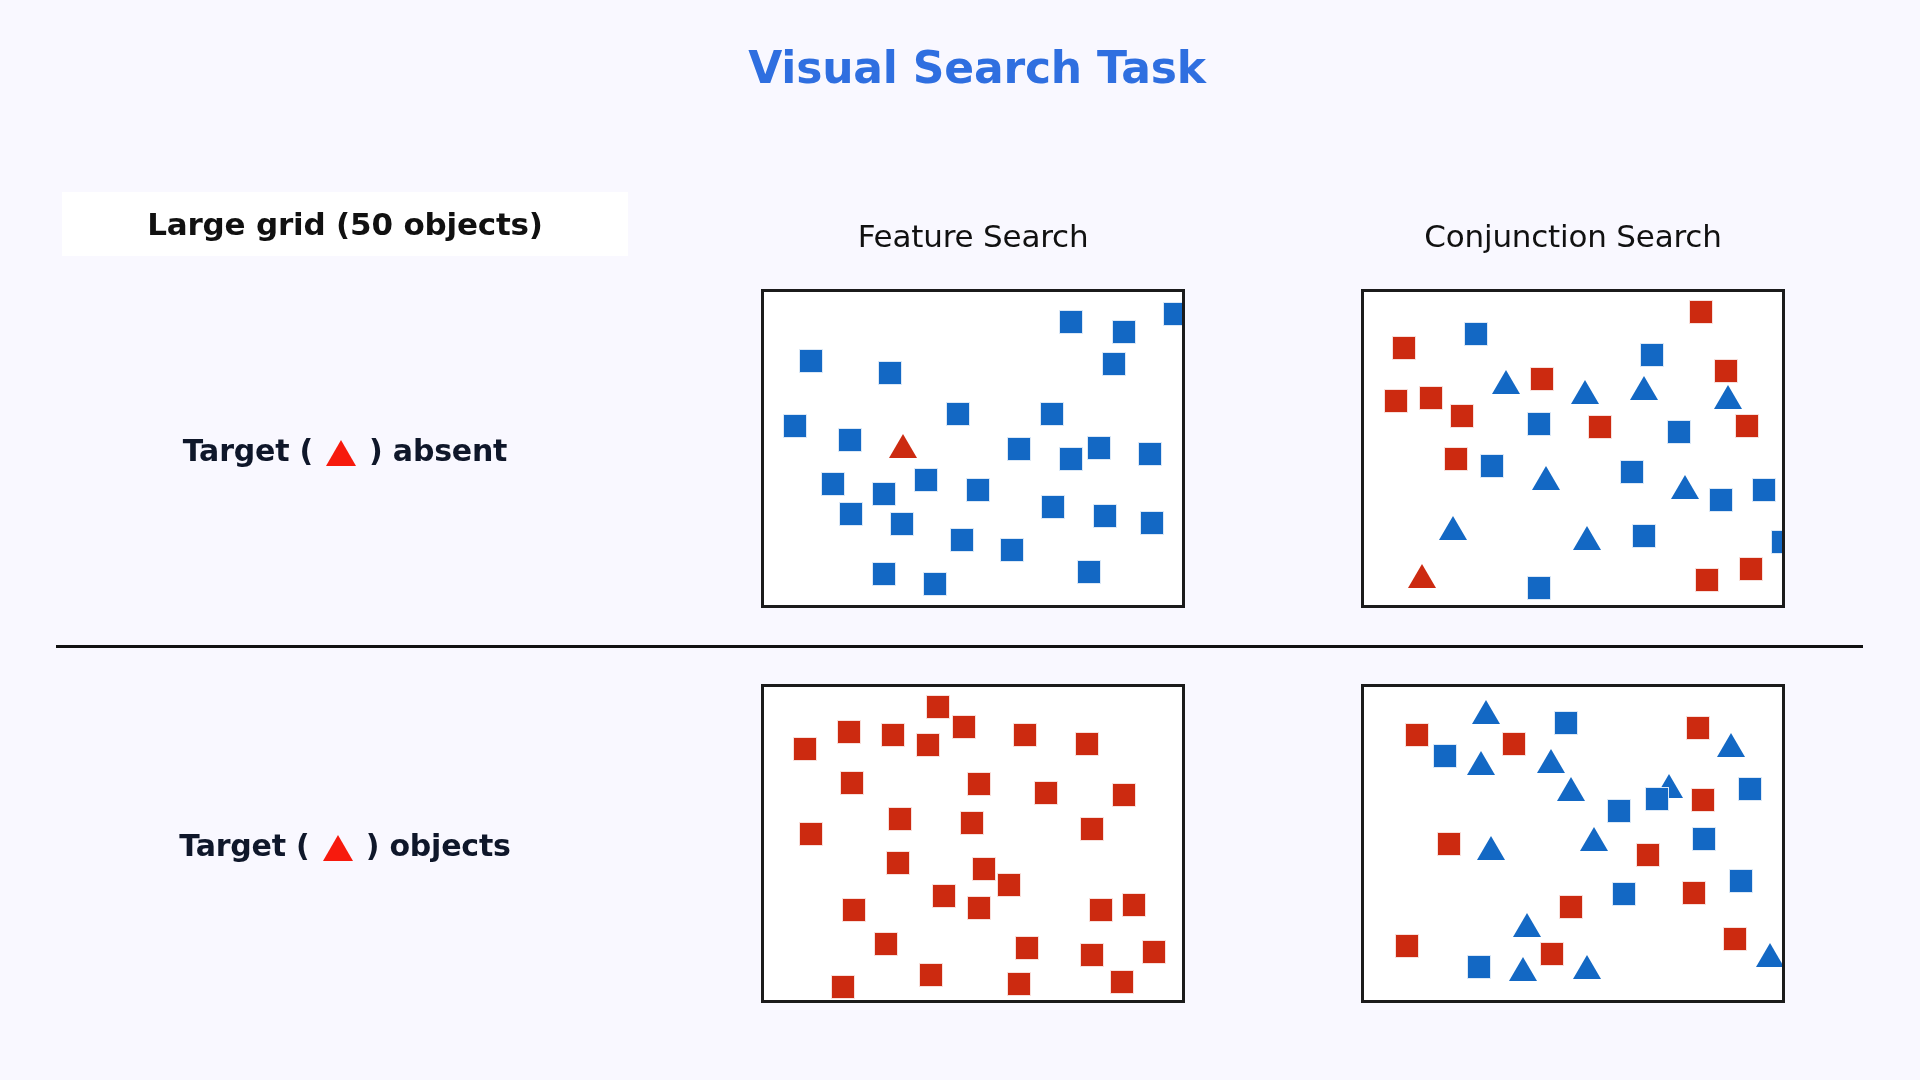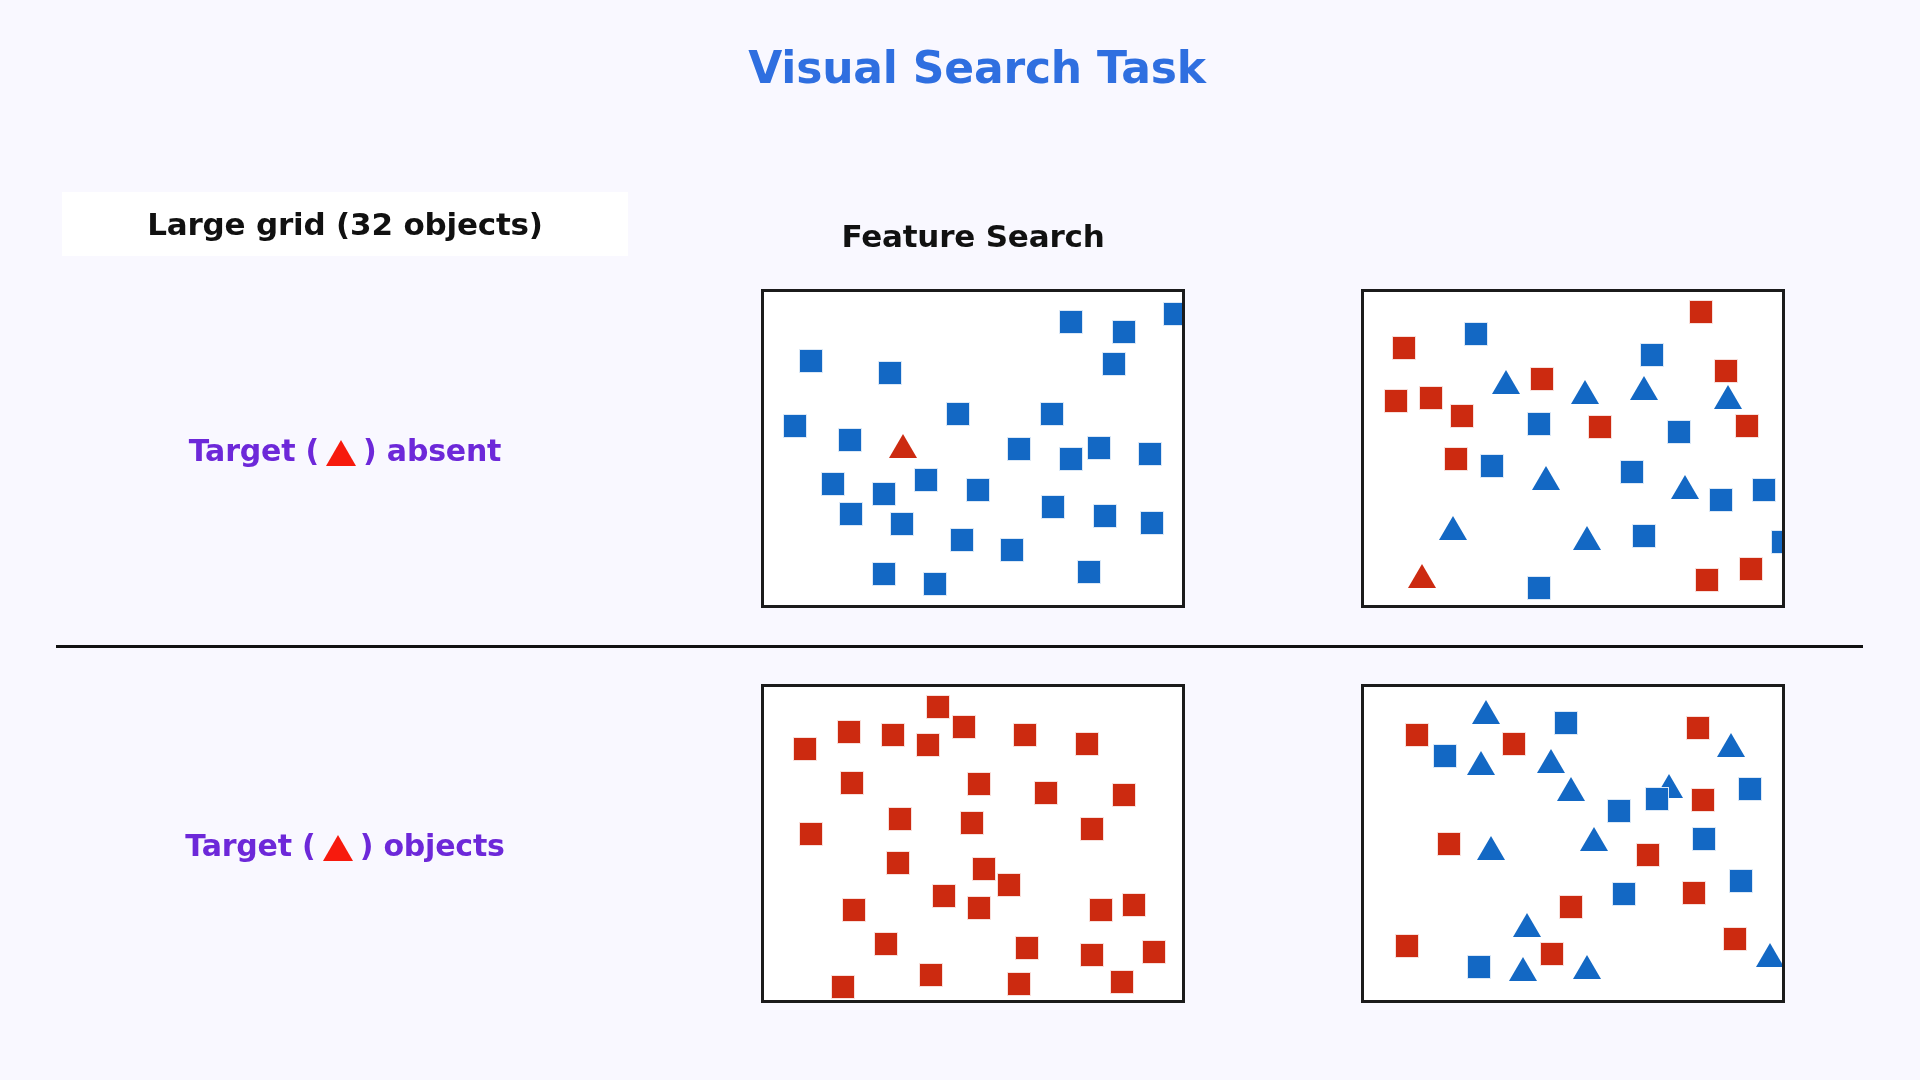--- a/index.html
+++ b/index.html
@@ -57,41 +57,41 @@
 
   
   .col-header {
     position: absolute;
     top: 212px;
     height: 48px;
     display: flex;
     align-items: center;
     justify-content: center;
     font-size: 31px;
-    font-weight: 700;
+    font-weight: 400;
     color: #111111;
     white-space: nowrap;
     letter-spacing: -0.2px;
   }
   .col-header.c1 { left: 761px; width: 424px; }
   .col-header.c2 { left: 1361px; width: 424px; }
 
   
   .row-label {
     position: absolute;
     left: 62px;
     width: 566px;
     height: 50px;
     display: flex;
     align-items: center;
     justify-content: center;
-    gap: 4px;
+    gap: 10px;
     font-size: 30px;
     font-weight: 800;
-    color: #6d28d9;
+    color: #0f172a;
     white-space: nowrap;
     letter-spacing: -0.2px;
   }
   .row-label.r1 { top: 425px; }
   .row-label.r2 { top: 820px; }
 
   .inline-tri {
     display: inline-block;
     width: 0;
     height: 0;
@@ -148,24 +148,25 @@
   .shape.tri.red { border-bottom-color: #cc2a10; }
 </style>
 </head>
 <body>
 
 <div id="figure-root">
 
   <div class="figure-title">Visual Search Task</div>
 
   <div class="group-label-chip">
-    <span class="group-label-text">Large grid (32 objects)</span>
+    <span class="group-label-text">Large grid (50 objects)</span>
   </div>
 
   <div class="col-header c1">Feature Search</div>
+  <div class="col-header c2">Conjunction Search</div>
 
   <div class="row-label r1">
     <span>Target (</span>
     <span class="inline-tri"></span>
     <span>) absent</span>
   </div>
 
   <div class="row-label r2">
     <span>Target (</span>
     <span class="inline-tri"></span>

